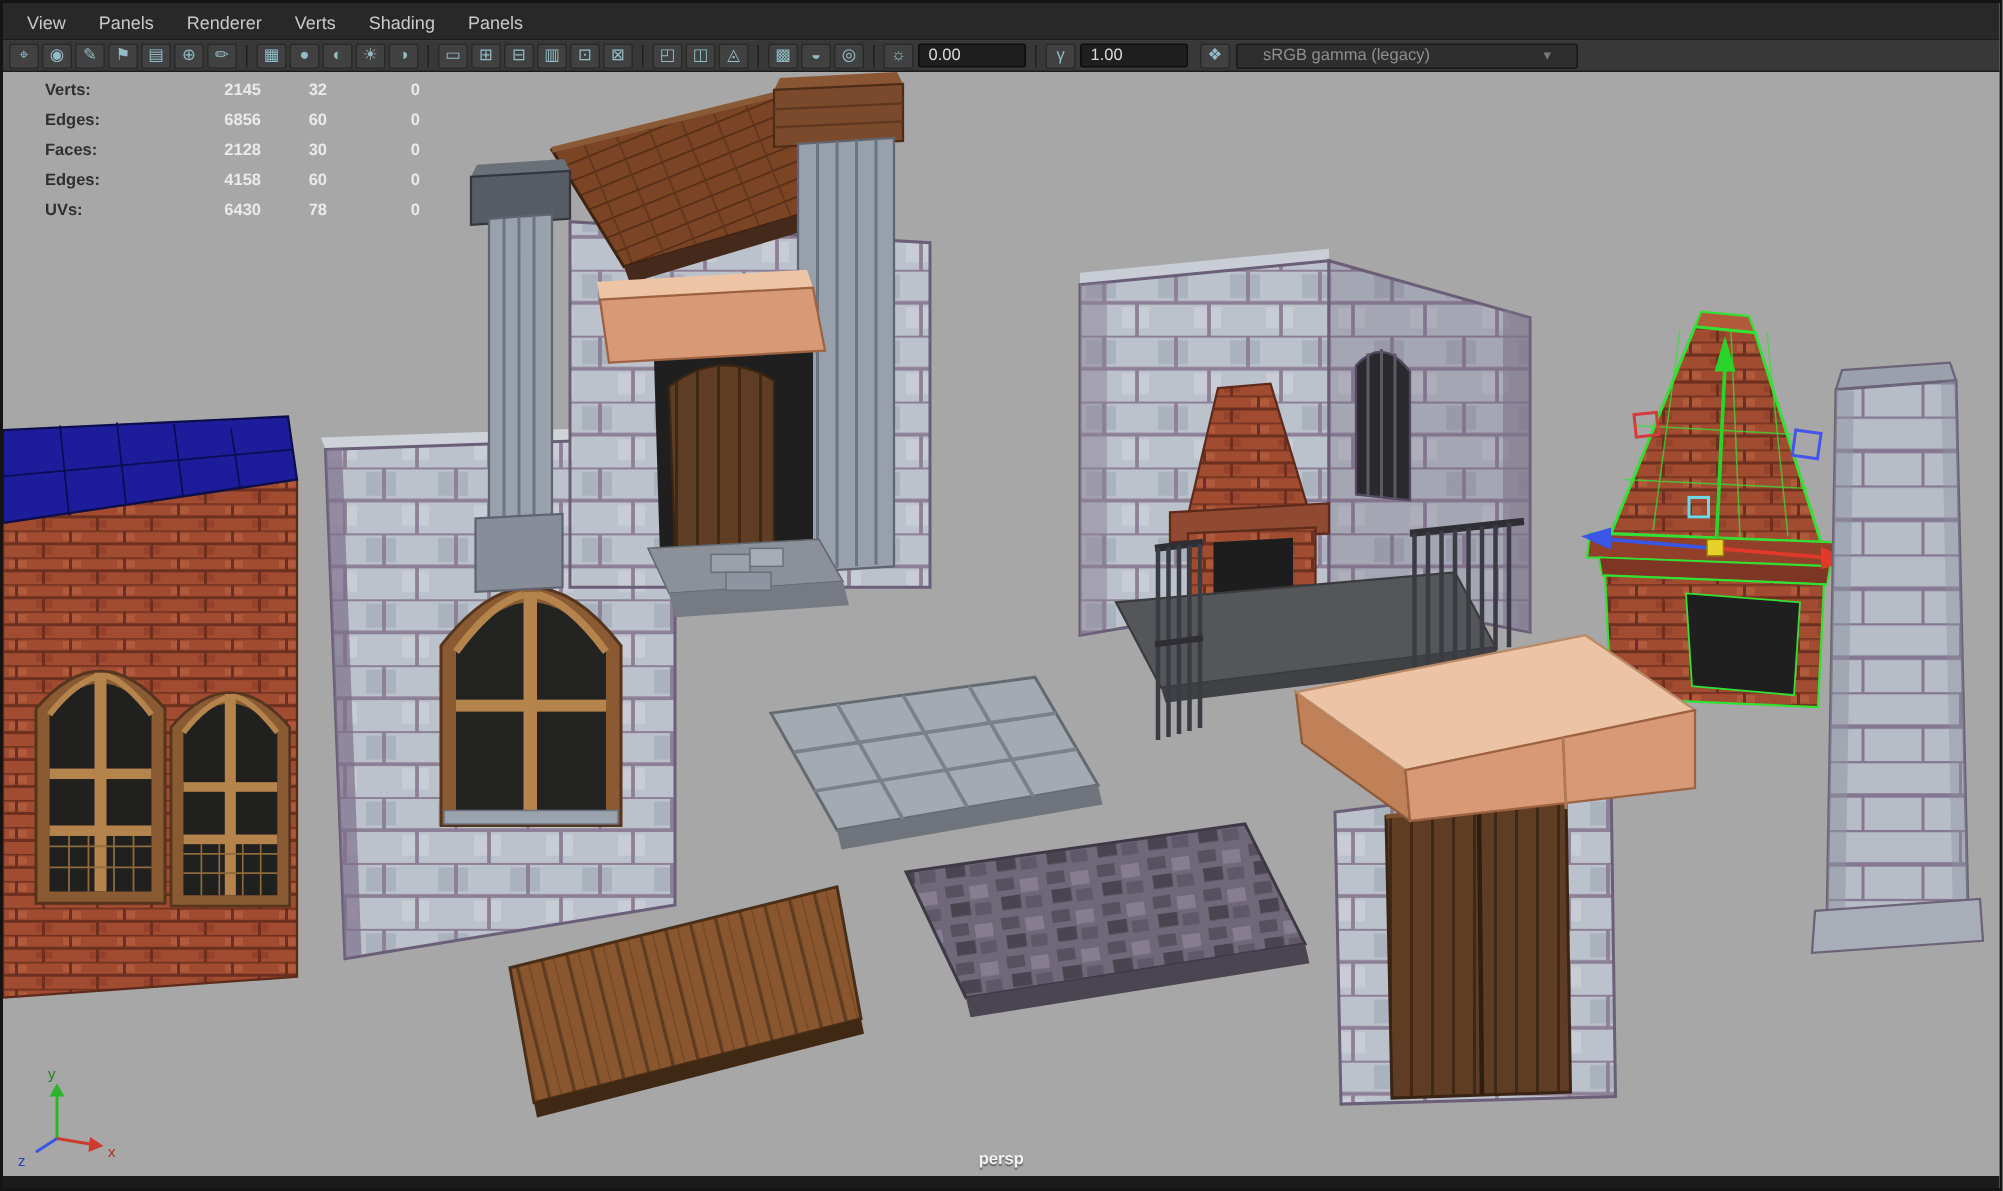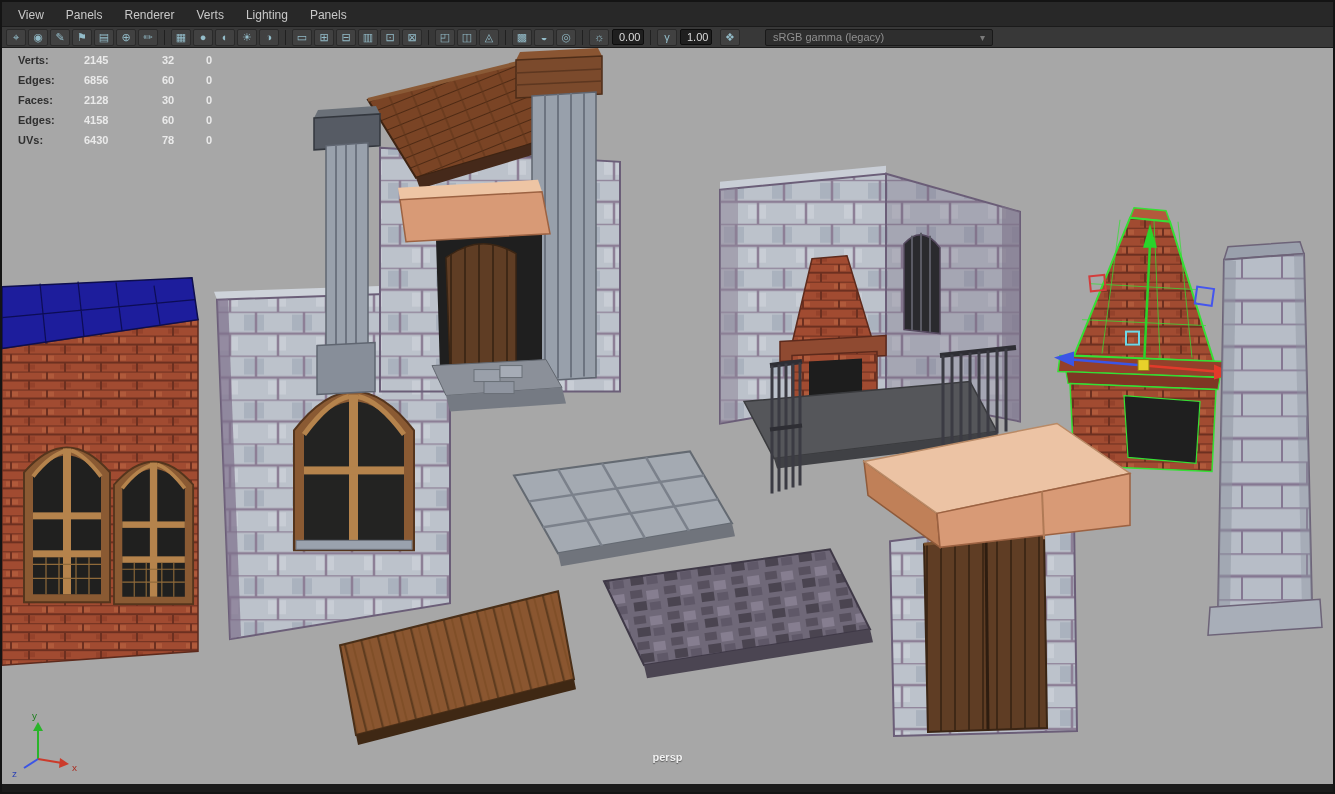--- a/index.html
+++ b/index.html
@@ -28,62 +28,62 @@
   .ticon {
     width:20px; height:17px; flex:0 0 auto;
     display:flex; align-items:center; justify-content:center;
     font-size:11px; line-height:1; color:#93bcc9;
     background:#414141; border:1px solid #2a2a2a; border-radius:2px;
     cursor:default;
   }
   .sep { width:1px; height:15px; background:#202020; margin:0 4px; flex:0 0 auto; }
   .tfield { display:flex; align-items:center; gap:3px; flex:0 0 auto; }
   .tfield .num {
-    width:32px; height:16px; background:#1f1f1f; border:1px solid #0d0d0d;
+    width:72px; height:16px; background:#1f1f1f; border:1px solid #0d0d0d;
     color:#dcdcdc; font-size:11px; display:flex; align-items:center;
     padding:0 6px; border-radius:2px;
   }
   .dropdown {
-    margin-left:23px; width:228px; height:17px; flex:0 0 auto;
+    margin-left:2px; width:228px; height:17px; flex:0 0 auto;
     background:#2e2e2e; border:1px solid #191919; border-radius:2px;
     color:#8f8f8f; font-size:11px;
     display:flex; align-items:center; justify-content:space-between;
-    padding:0 7px; cursor:default;
+    padding:0 17px; cursor:default;
   }
   .dropdown .chev { color:#7a7a7a; font-size:10px; }
   
   .viewport { position:relative; flex:1 1 auto; background:#a7a7a7; overflow:hidden; }
   svg.scene { position:absolute; inset:0; width:100%; height:100%; display:block; }
   .hud {
-    position:absolute; top:2px; left:16px;
+    position:absolute; top:2px; left:28px;
     font-size:11px; font-weight:bold; line-height:20px;
     pointer-events:none;
   }
   .hud-row { display:grid; grid-template-columns:66px 78px 44px 62px; }
   .hud-label { color:#2f2f2f; }
-  .hud-val { color:#eaeaea; text-align:left; }
+  .hud-val { color:#eaeaea; text-align:right; }
   .cam-label {
-    position:absolute; bottom:21px; left:50%; transform:translateX(-50%);
+    position:absolute; bottom:5px; left:50%; transform:translateX(-50%);
     color:#f2f2f2; font-size:11px; font-weight:bold;
     text-shadow:0 1px 1px rgba(40,40,40,.6);
     pointer-events:none;
   }
   .bottombar { flex:0 0 8px; background:#1b1b1b; }
 </style>
 </head>
 <body>
 
 <div class="app">
 
   <div class="menubar">
     <span class="menu-item">View</span>
     <span class="menu-item">Panels</span>
     <span class="menu-item">Renderer</span>
     <span class="menu-item">Verts</span>
-    <span class="menu-item">Lighting</span>
+    <span class="menu-item">Shading</span>
     <span class="menu-item">Panels</span>
   </div>
 
   <div class="toolbar">
     <span class="ticon">⌖</span>
     <span class="ticon">◉</span>
     <span class="ticon">✎</span>
     <span class="ticon">⚑</span>
     <span class="ticon">▤</span>
     <span class="ticon">⊕</span>

